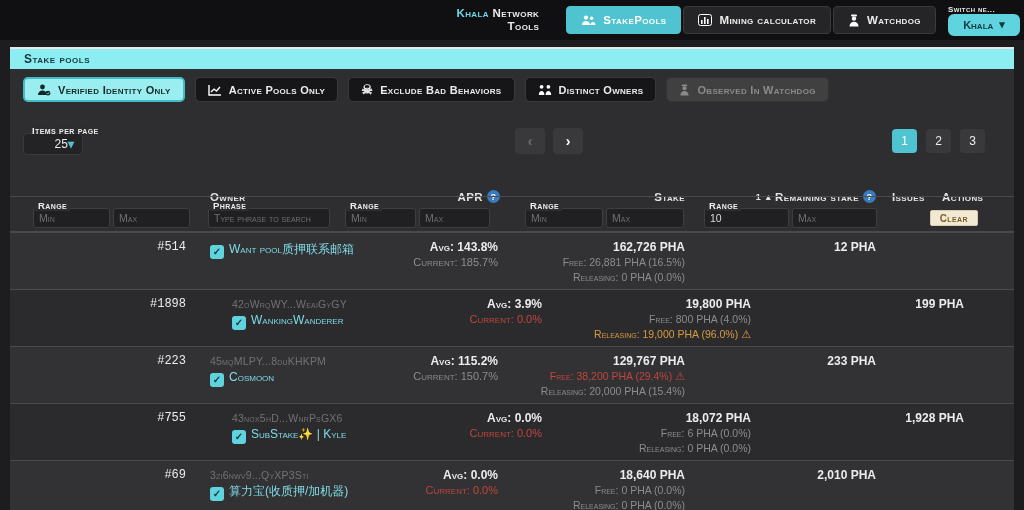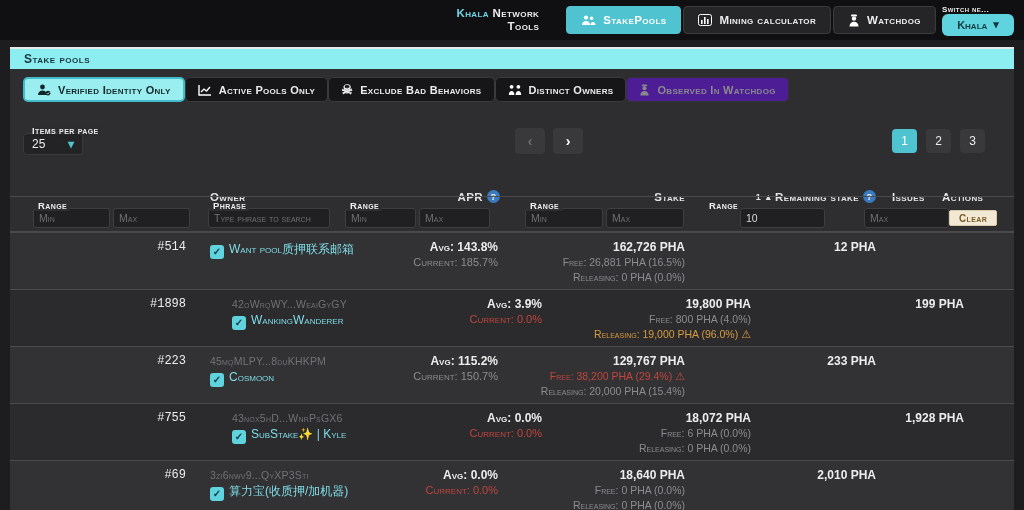--- a/index.html
+++ b/index.html
@@ -14,44 +14,44 @@
   
   .topbar { height:40px; background:#101012; display:flex; align-items:center; }
   .brand { margin-left:auto; text-align:right; line-height:13px; font-weight:bold; letter-spacing:.4px; font-size:11.5px; padding-right:13px; }
   .brand .accent { color:#6fd8e6; }
   .nav { display:flex; gap:2px; align-items:center; }
   .navbtn { display:flex; align-items:center; gap:7px; height:28px; padding:0 14px;
     background:#252527; border:1px solid #3b3b3d; border-radius:4px;
     color:#ececec; font-weight:bold; font-size:11.5px; letter-spacing:.4px; cursor:pointer; font-variant:small-caps; }
   .navbtn.active { background:#4fc3d0; border-color:#4fc3d0; color:#fff; }
   .navbtn svg { display:block; }
-  .switch { width:78px; margin:0 4px 0 6px; display:flex; flex-direction:column; align-items:flex-start; }
+  .switch { width:78px; margin:0 4px 0 6px; display:flex; flex-direction:column; align-items:flex-end; }
   .switch-label { font-size:8px; font-weight:bold; letter-spacing:.4px; white-space:nowrap; overflow:hidden; width:72px; }
   .network-btn { width:72px; height:22px; background:#5fd4de; border:none; border-radius:6px;
     color:#0f3a40; font-weight:bold; font-size:11px; display:flex; align-items:center; justify-content:center; gap:6px;
     cursor:pointer; font-variant:small-caps; }
   
   .panel { margin:7px 10px 0 10px; background:#2e2e30; border-top:2px solid #e8e8e8; height:461px; }
   .titlebar { height:20px; background:#8deef2; color:#17343a; font-weight:bold; font-size:12px;
     letter-spacing:.5px; display:flex; align-items:center; padding-left:14px; }
   
-  .chips { display:flex; padding:8px 0 0 13px; }
+  .chips { display:flex; gap:10px; padding:8px 0 0 13px; }
   .chip { display:flex; align-items:center; gap:7px; height:25px; padding:0 12px;
     background:#161618; border:1px solid #3a3a3c; border-radius:5px; color:#ececec;
     font-weight:bold; font-size:11px; letter-spacing:.3px; cursor:pointer; font-variant:small-caps; }
   .chip.active { background:#9beef0; border:2px solid #43bcc9; color:#12282b; }
-  .chip.disabled { color:#8a8a8d; background:#4c1d95; border-color:#333336; }
+  .chip.disabled { color:#8a8a8d; background:#404040; border-color:#333336; }
   .chip svg { display:block; }
   .chip .glyph { font-size:13px; line-height:1; }
   
   .controls { position:relative; height:34px; margin-top:26px; }
   .ipp { position:absolute; left:13px; top:-6px; }
   .ipp-label { font-size:9.5px; font-weight:bold; letter-spacing:.4px; position:relative; left:9px; top:3px; z-index:2; text-shadow:0 0 3px #2e2e30; }
   .ipp-select { width:60px; height:22px; background:#232325; border:1px solid #3a3a3c; border-radius:4px;
-    display:flex; align-items:center; justify-content:space-between; padding:0 8px; cursor:pointer; }
+    display:flex; align-items:center; justify-content:flex-end; padding:0 8px; cursor:pointer; }
   .ipp-select .chev { color:#4fc3d0; font-weight:bold; font-size:12px; }
   .pager { position:absolute; left:505px; top:0; display:flex; gap:8px; }
   .pager-btn { width:30px; height:26px; background:#39393c; border:none; border-radius:4px; color:#fff;
     font-size:14px; font-weight:bold; cursor:pointer; display:flex; align-items:center; justify-content:center; }
   .pager-btn.disabled { color:#6c6c6f; }
   .pages { position:absolute; right:29px; top:1px; display:flex; gap:9px; }
   .page-btn { width:25px; height:24px; background:#39393c; border:none; border-radius:4px; color:#ececec;
     font-size:12px; cursor:pointer; display:flex; align-items:center; justify-content:center; }
   .page-btn.active { background:#4fc3d0; color:#fff; }
   
@@ -73,22 +73,22 @@
   .fgroup { position:relative; display:flex; gap:3px; }
   .flegend { position:absolute; top:-7px; left:2px; font-size:9.5px; font-weight:bold; letter-spacing:.4px;
     background:#2e2e30; padding:0 3px; line-height:10px; z-index:2; }
   .finput { height:20px; background:#202022; border:1px solid #3e3e41; border-radius:3px; color:#d9d9db;
     font-size:10.5px; padding:0 5px; font-family:"Liberation Sans",sans-serif; font-variant:small-caps; }
   .finput::placeholder { color:#6f6f73; }
   .g-id { margin-left:23px; } .g-id .finput { width:77px; }
   .g-owner { margin-left:18px; } .g-owner .finput { width:122px; }
   .g-apr { margin-left:15px; } .g-apr .finput { width:71px; }
   .g-stake { margin-left:35px; } .g-stake .finput { width:78px; }
-  .g-rem { margin-left:20px; } .g-rem .finput { width:85px;margin-left:36px; }
-  .clear-btn { margin-left:auto; margin-right:56px; align-self:flex-start; height:16px; margin-top:2px;
+  .g-rem { margin-left:20px; } .g-rem .finput { width:85px; }
+  .clear-btn { margin-left:auto; margin-right:36px; align-self:flex-start; height:16px; margin-top:2px;
     background:#f2e9d5; color:#7a5c28; border:1px solid #d8cbac; border-radius:2px;
     font-size:10px; font-weight:bold; letter-spacing:.4px; padding:0 9px; cursor:pointer; font-variant:small-caps; }
   
   .row { min-height:53px; border-top:1px solid #4a4a4d; padding-top:7px; padding-bottom:4px; font-size:12px; }
   .row.odd { background:#323235; }
   .row.even { background:#2b2b2e;gap:22px; }
   .cell-id { text-align:right; padding-right:4px; color:#ececec;font-family:Liberation Mono, monospace; }
   .cell-owner { padding-left:20px; }
   .addr { color:#727276; font-size:10.5px; letter-spacing:.2px; line-height:14px; }
   .owner-name { color:#7fdce6; font-size:12px; line-height:16px; max-width:158px; margin-top:1px; }

